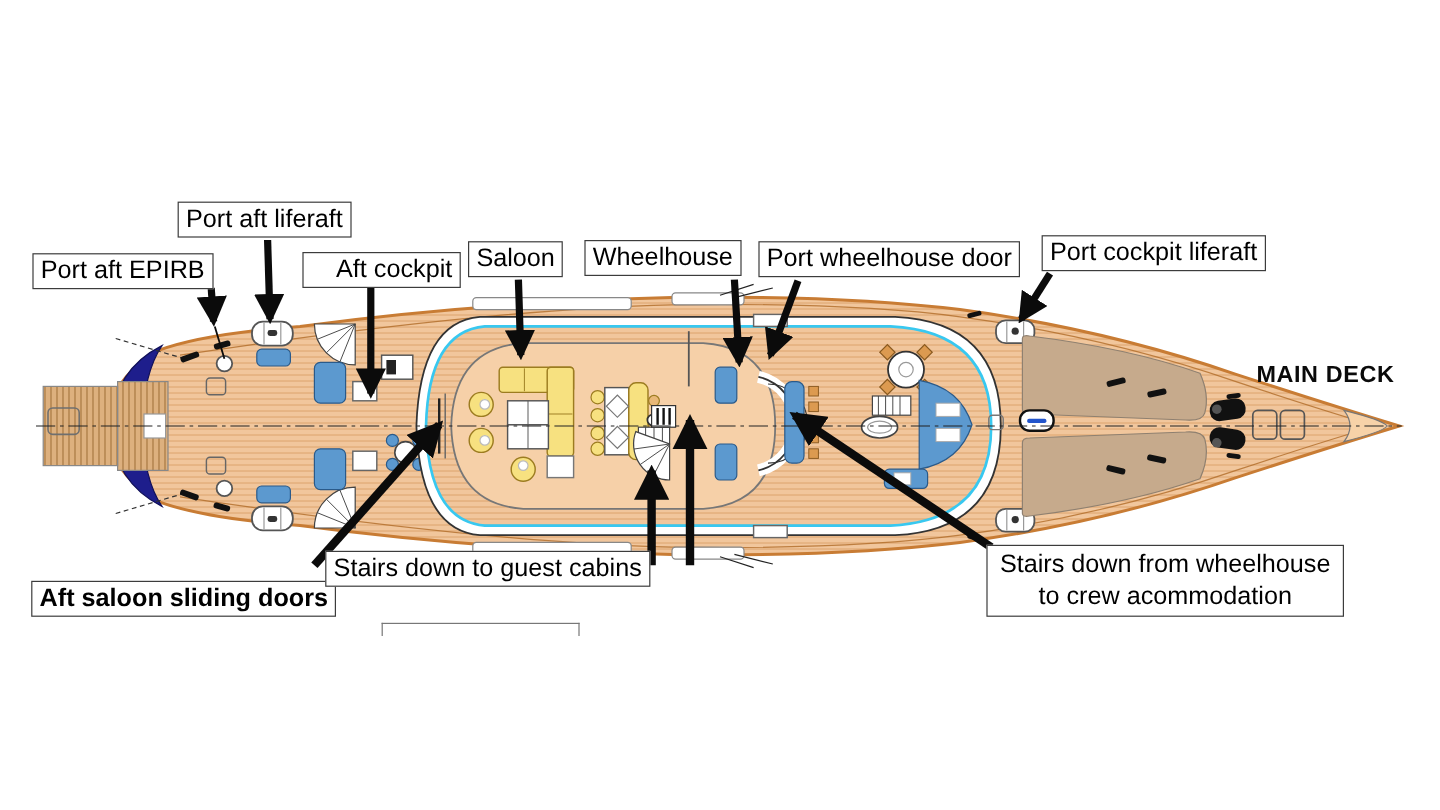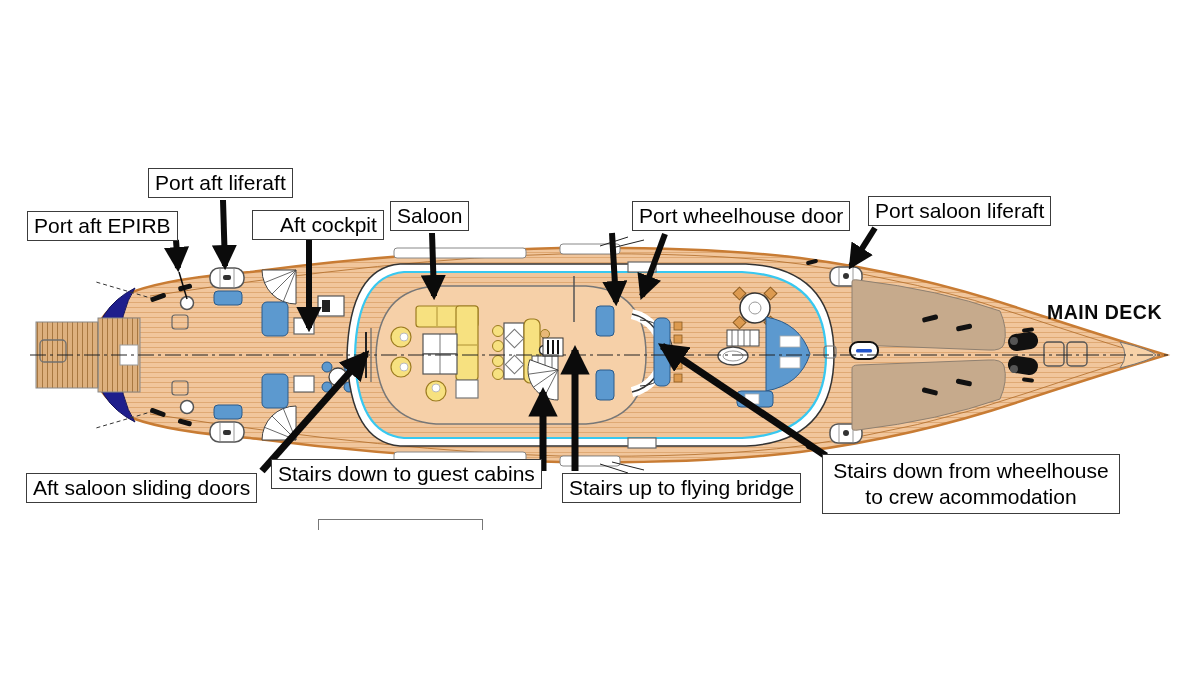--- a/index.html
+++ b/index.html
@@ -14,21 +14,21 @@
   .partial-box{position:absolute;border-top:1.5px solid #777;border-left:1.5px solid #777;
                border-right:1.5px solid #777;background:transparent;z-index:4;}
   
   #lb-port-aft-liferaft{left:148px;top:168px;}
   #lb-port-aft-epirb{left:27px;top:211px;}
   #lb-aft-cockpit{left:252px;top:210px;padding-left:27px;}
   #lb-saloon{left:390px;top:201px;}
   #lb-wheelhouse{left:487px;top:200px;}
   #lb-port-wheelhouse-door{left:632px;top:201px;}
   #lb-port-forward-liferaft{left:868px;top:196px;}
-  #lb-aft-saloon-sliding-doors{left:26px;top:473px;}
+  #lb-aft-saloon-sliding-doors{left:26px;top:484px;font-weight:bold;}
   #lb-stairs-guest-cabins{left:271px;top:459px;}
   #lb-stairs-flying-bridge{left:562px;top:473px;}
   #lb-stairs-crew{left:822px;top:454px;}
   #main-deck-title{left:1047px;top:273px;margin-top:28px;}
   #empty-partial{left:318px;top:519px;width:163px;height:10px;}
 </style>
 </head>
 <body>
 
 <div id="stage">
@@ -290,22 +290,22 @@
       <line x1="543" y1="471" x2="543" y2="392" stroke-width="7" marker-end="url(#ah)"></line>
       <line x1="575" y1="471" x2="575" y2="350" stroke-width="7" marker-end="url(#ah)"></line>
       <line x1="826" y1="456" x2="662" y2="346" stroke-width="7" marker-end="url(#ah)"></line>
     </g>
   </svg>
 
   <div class="callout" id="lb-port-aft-liferaft">Port aft liferaft</div>
   <div class="callout" id="lb-port-aft-epirb">Port aft EPIRB</div>
   <div class="callout" id="lb-aft-cockpit">Aft cockpit</div>
   <div class="callout" id="lb-saloon">Saloon</div>
+  <div class="callout" id="lb-wheelhouse">Wheelhouse</div>
   <div class="callout" id="lb-port-wheelhouse-door">Port wheelhouse door</div>
-  <div class="callout" id="lb-port-forward-liferaft">Port saloon liferaft</div>
+  <div class="callout" id="lb-port-forward-liferaft">Port cockpit liferaft</div>
   <div class="callout" id="lb-aft-saloon-sliding-doors">Aft saloon sliding doors</div>
   <div class="callout" id="lb-stairs-guest-cabins">Stairs down to guest cabins</div>
-  <div class="callout" id="lb-stairs-flying-bridge">Stairs up to flying bridge</div>
   <div class="callout two-line" id="lb-stairs-crew">Stairs down from wheelhouse to crew acommodation</div>
 
   <div class="deck-title" id="main-deck-title">MAIN DECK</div>
   <div class="partial-box" id="empty-partial"></div>
 </div>
 
 </body></html>

